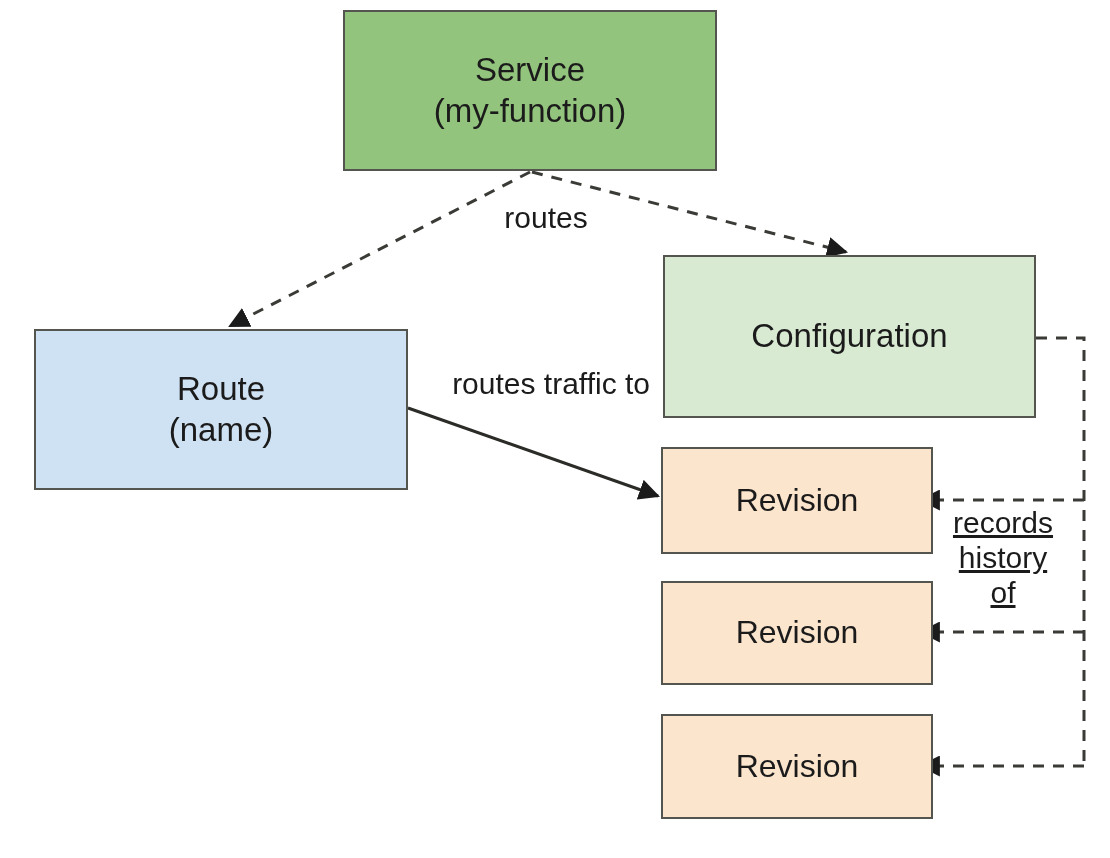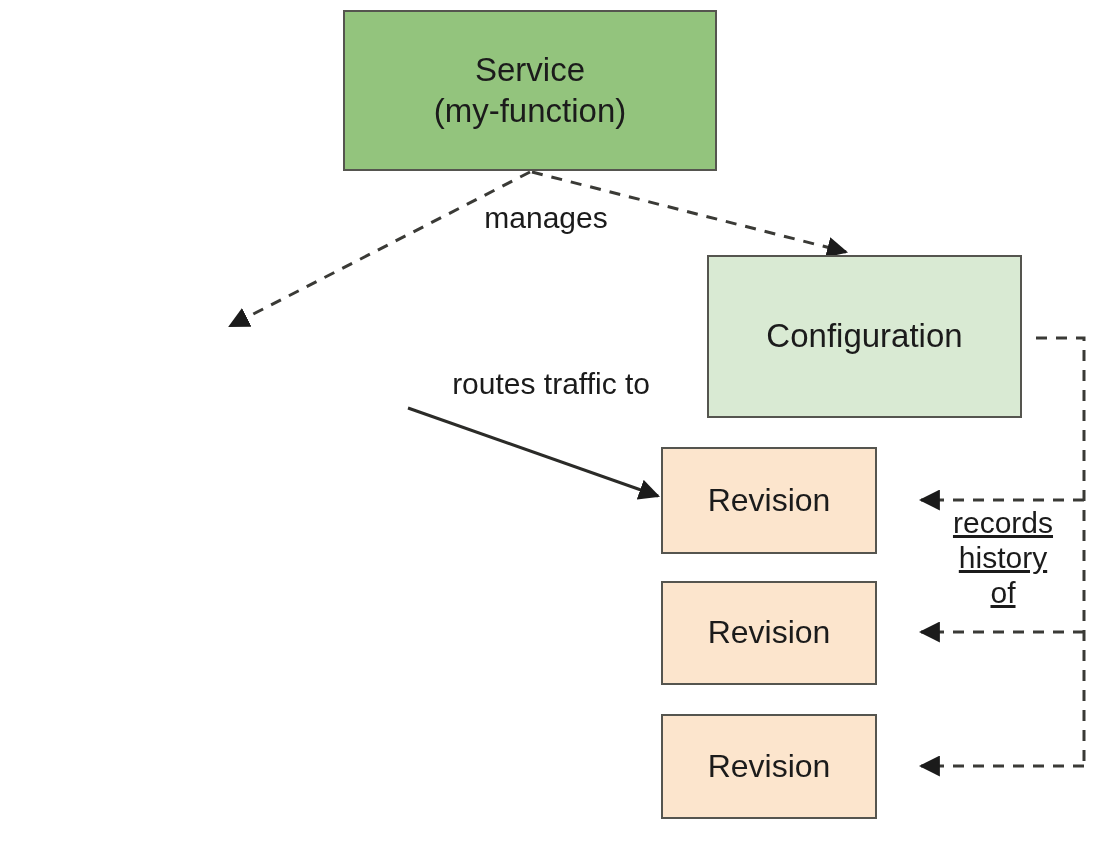--- a/index.html
+++ b/index.html
@@ -54,29 +54,28 @@
     left: 34px;
     top: 329px;
     width: 374px;
     height: 161px;
     background: #cfe2f3;
     font-size: 33px;
   }
   #node-configuration {
     left: 663px;
     top: 255px;
-    width: 315px;
+    width: 373px;
     height: 163px;
     background: #d9ead3;
     font-size: 33px;
-    margin-left: 44px;
   }
   .node-revision {
     left: 661px;
-    width: 216px;
+    width: 272px;
     height: 107px;
     background: #fce5cd;
     font-size: 32px;
   }
   #node-revision-0 { top: 447px; }
   #node-revision-1 { top: 581px; height: 104px; }
   #node-revision-2 { top: 714px; height: 105px; }
 
   .edge-label {
     position: absolute;
@@ -129,38 +128,42 @@
     <path d="M 1084 500 L 921 500" fill="none" stroke="#3a3a36" stroke-width="3" stroke-dasharray="11 9" marker-end="url(#arrow-dashed)"></path>
     <path d="M 1084 632 L 921 632" fill="none" stroke="#3a3a36" stroke-width="3" stroke-dasharray="11 9" marker-end="url(#arrow-dashed)"></path>
     <path d="M 1084 766 L 921 766" fill="none" stroke="#3a3a36" stroke-width="3" stroke-dasharray="11 9" marker-end="url(#arrow-dashed)"></path>
   </svg>
 
   <div class="node" id="node-service">
     <span class="node-label">Service
 (my-function)</span>
   </div>
 
+  <div class="node" id="node-route">
+    <span class="node-label">Route
+(name)</span>
+  </div>
 
   <div class="node" id="node-configuration">
     <span class="node-label">Configuration</span>
   </div>
 
   <div class="node node-revision" id="node-revision-0">
     <span class="node-label">Revision</span>
   </div>
 
   <div class="node node-revision" id="node-revision-1">
     <span class="node-label">Revision</span>
   </div>
 
   <div class="node node-revision" id="node-revision-2">
     <span class="node-label">Revision</span>
   </div>
 
-  <div class="edge-label" id="edge-label-manages">manages</div>
+  <div class="edge-label" id="edge-label-manages">routes</div>
 
   <div class="edge-label" id="edge-label-routes">routes traffic to</div>
 
   <div class="edge-label" id="edge-label-records">records
 history
 of</div>
 
 </div>
 
 </body></html>

